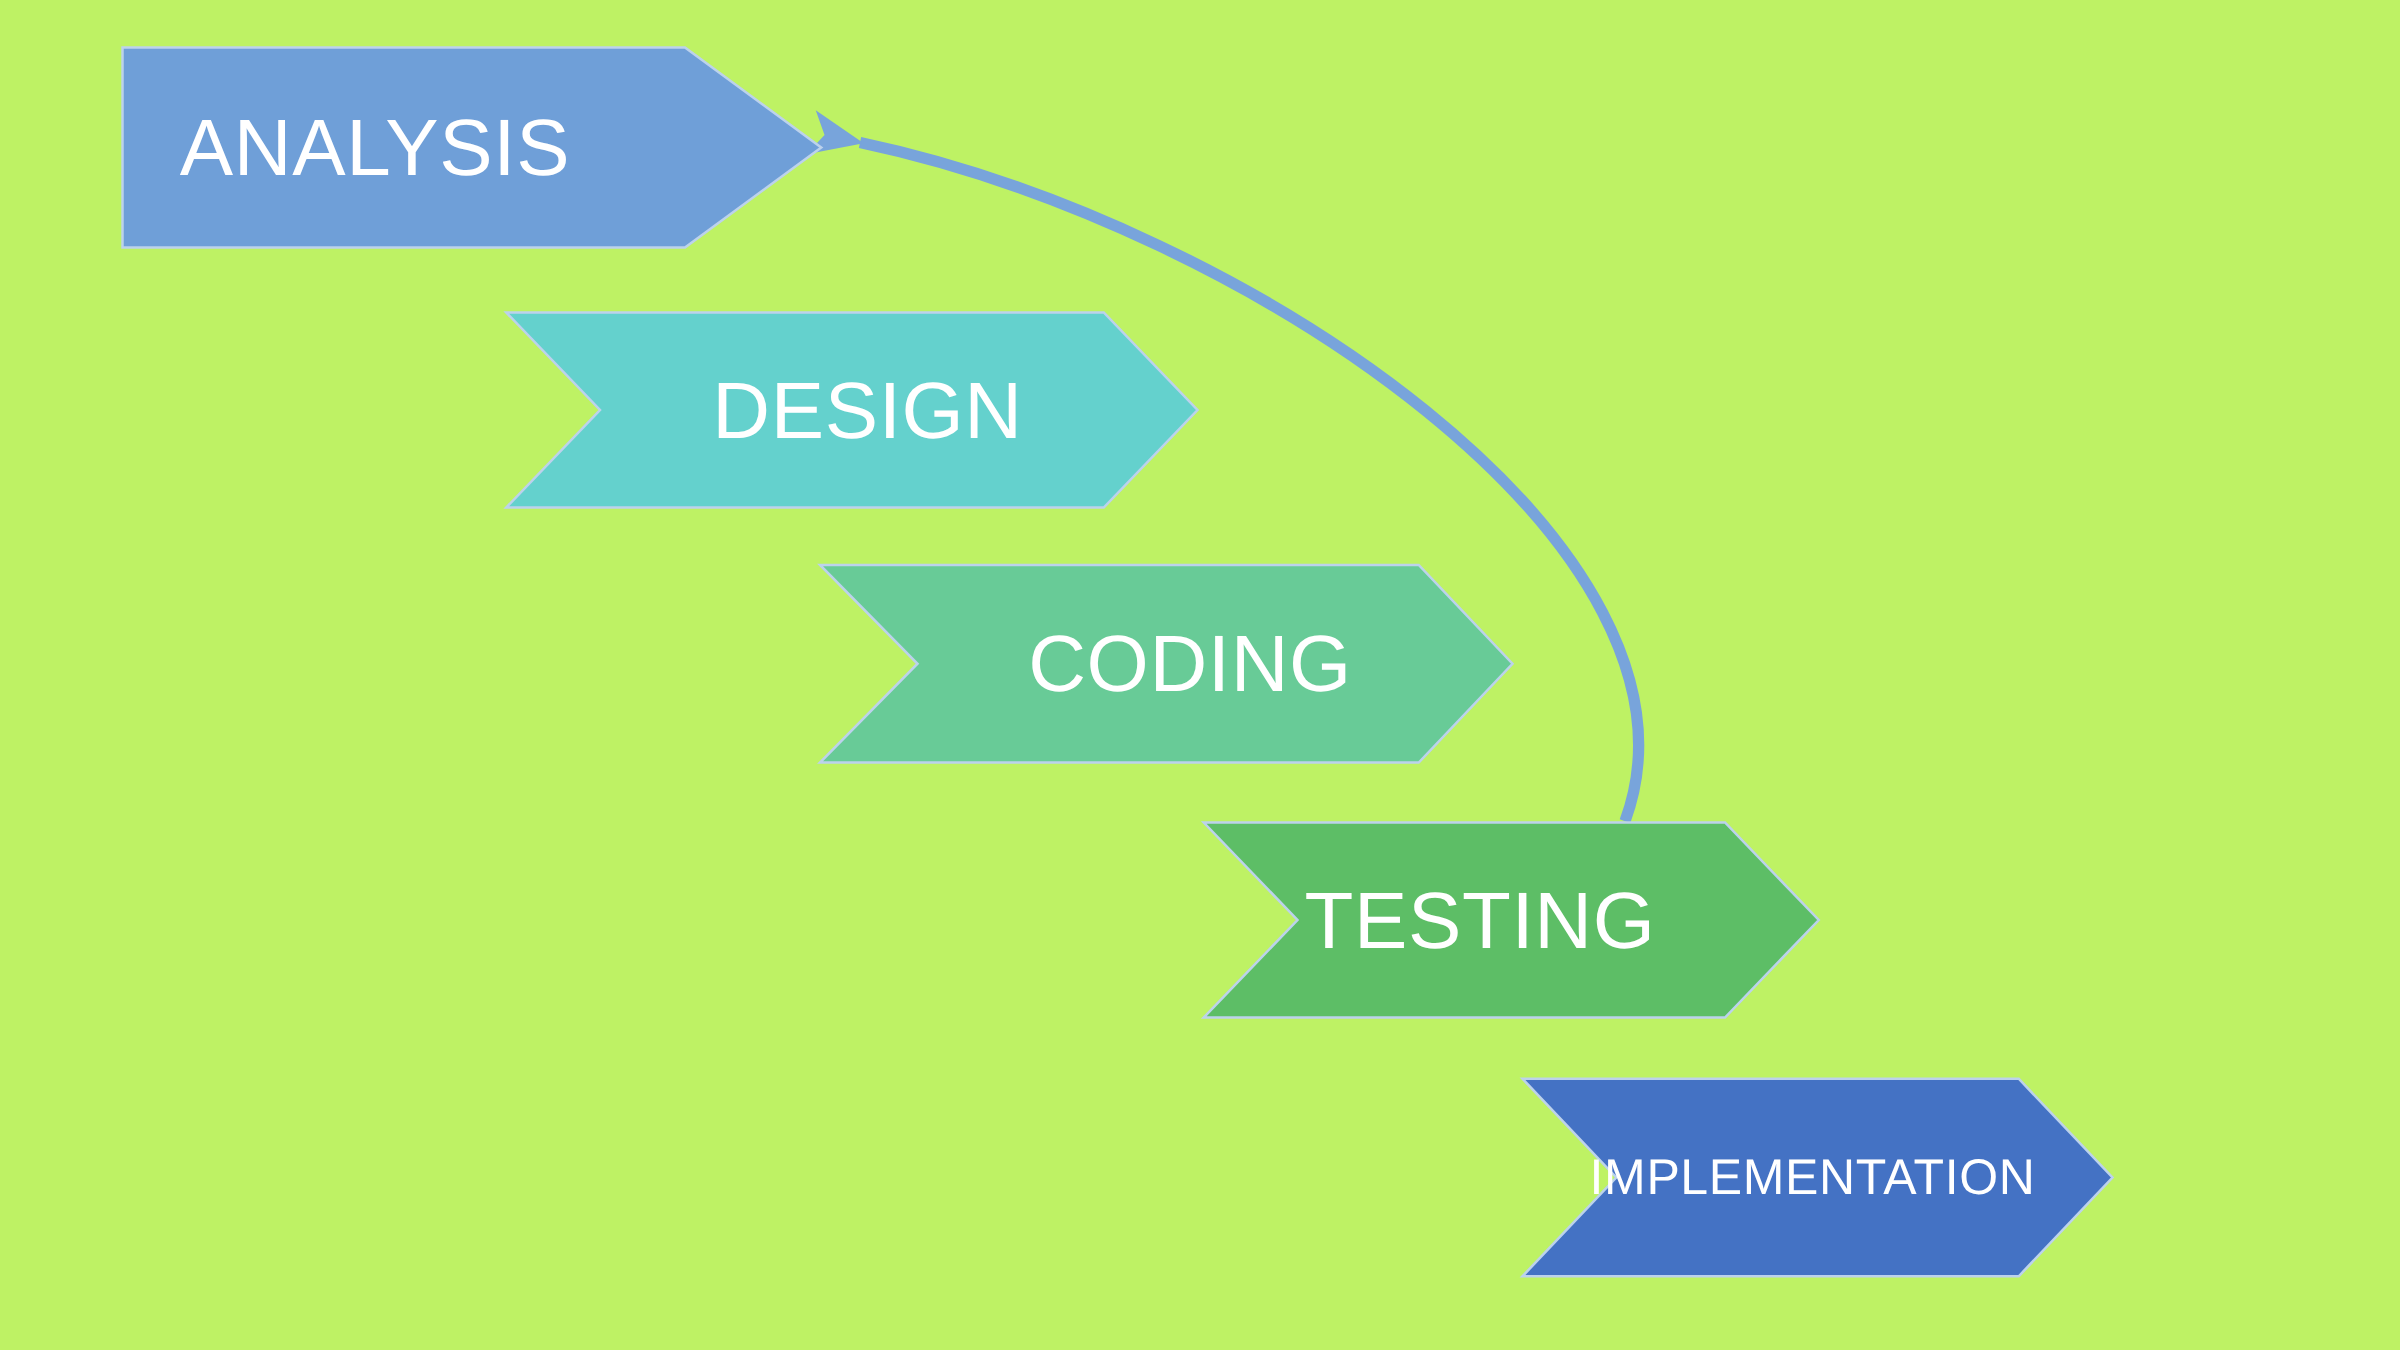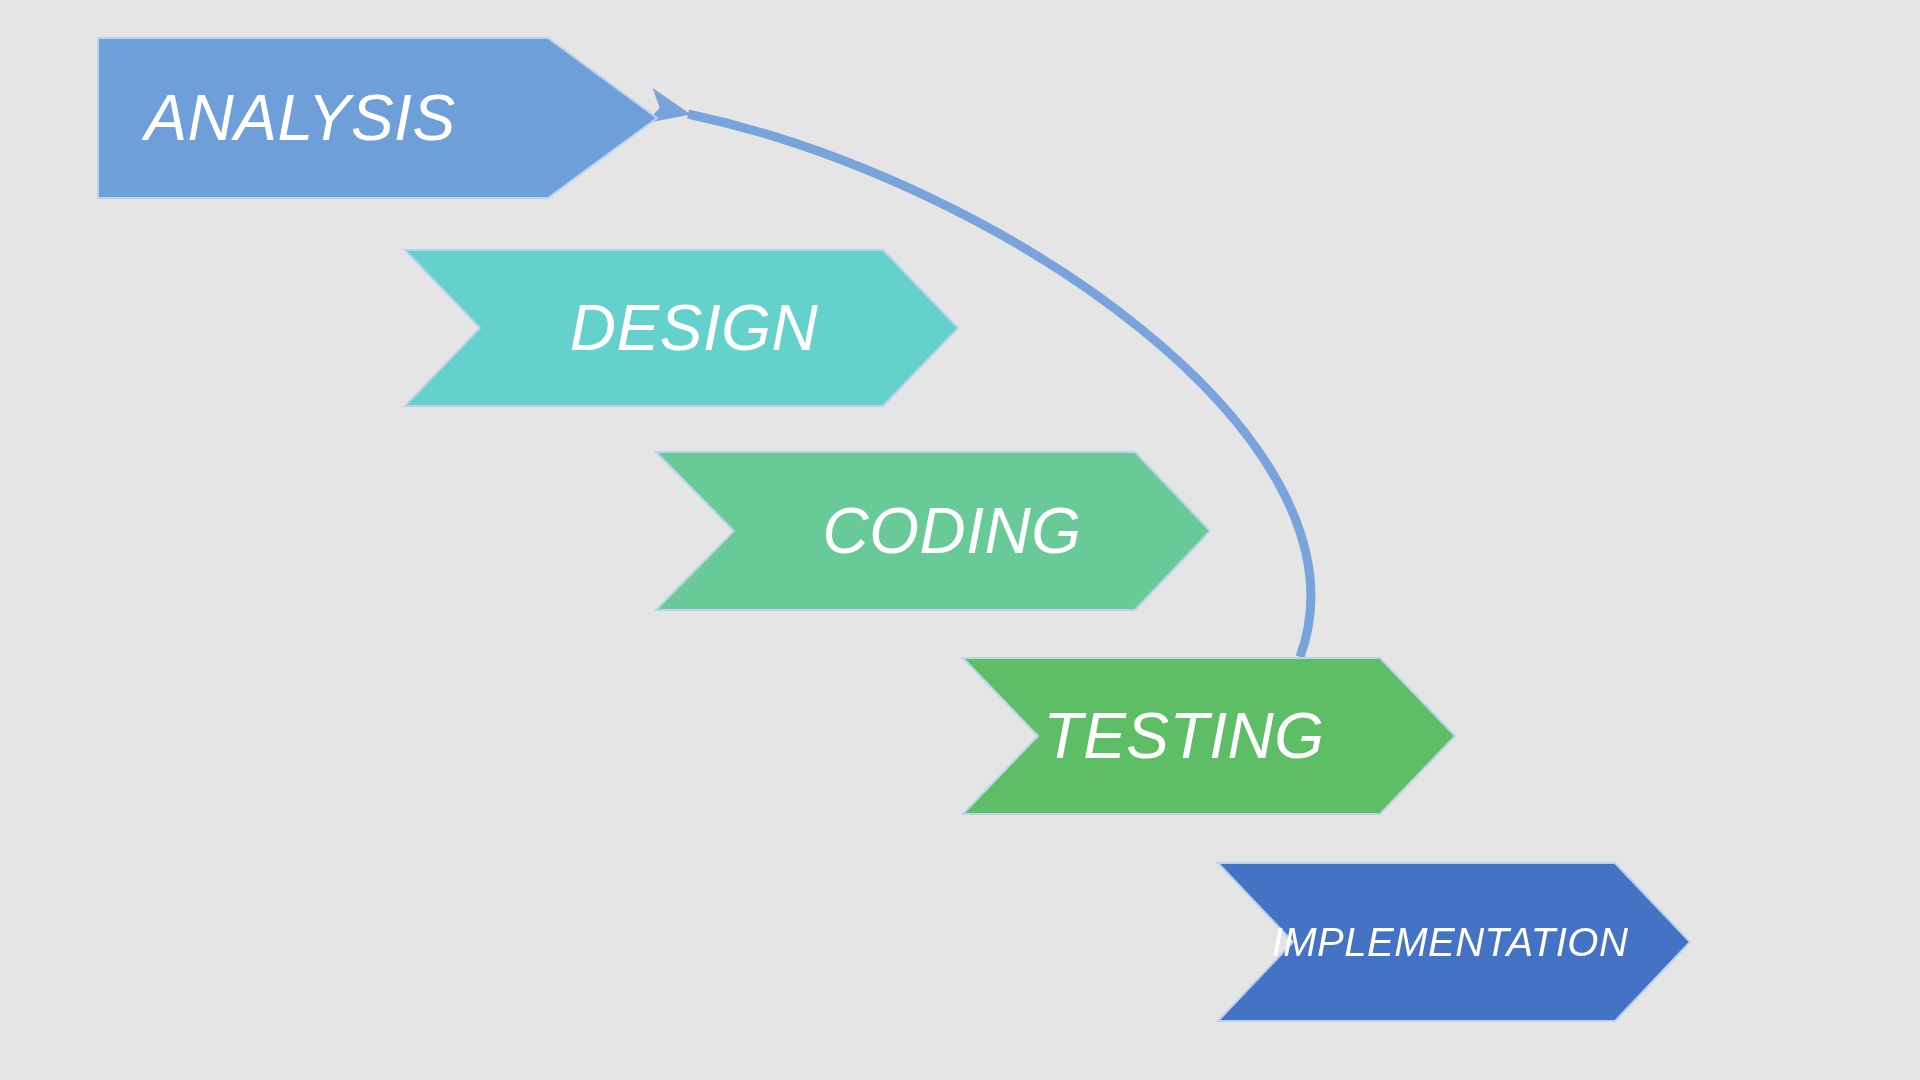--- a/index.html
+++ b/index.html
@@ -8,22 +8,21 @@
     width: 1920px;
     height: 1080px;
     background: #ffffff;
     overflow: hidden;
     font-family: "Liberation Sans", sans-serif;
   }
   .canvas {
     position: relative;
     width: 1920px;
     height: 1080px;
-    background: #e5e5e5;
-    font-style: italic;
+    background: #bef264;
   }
   svg.diagram {
     position: absolute;
     left: 0;
     top: 0;
     width: 1920px;
     height: 1080px;
     display: block;
   }
   text.stage-label {

